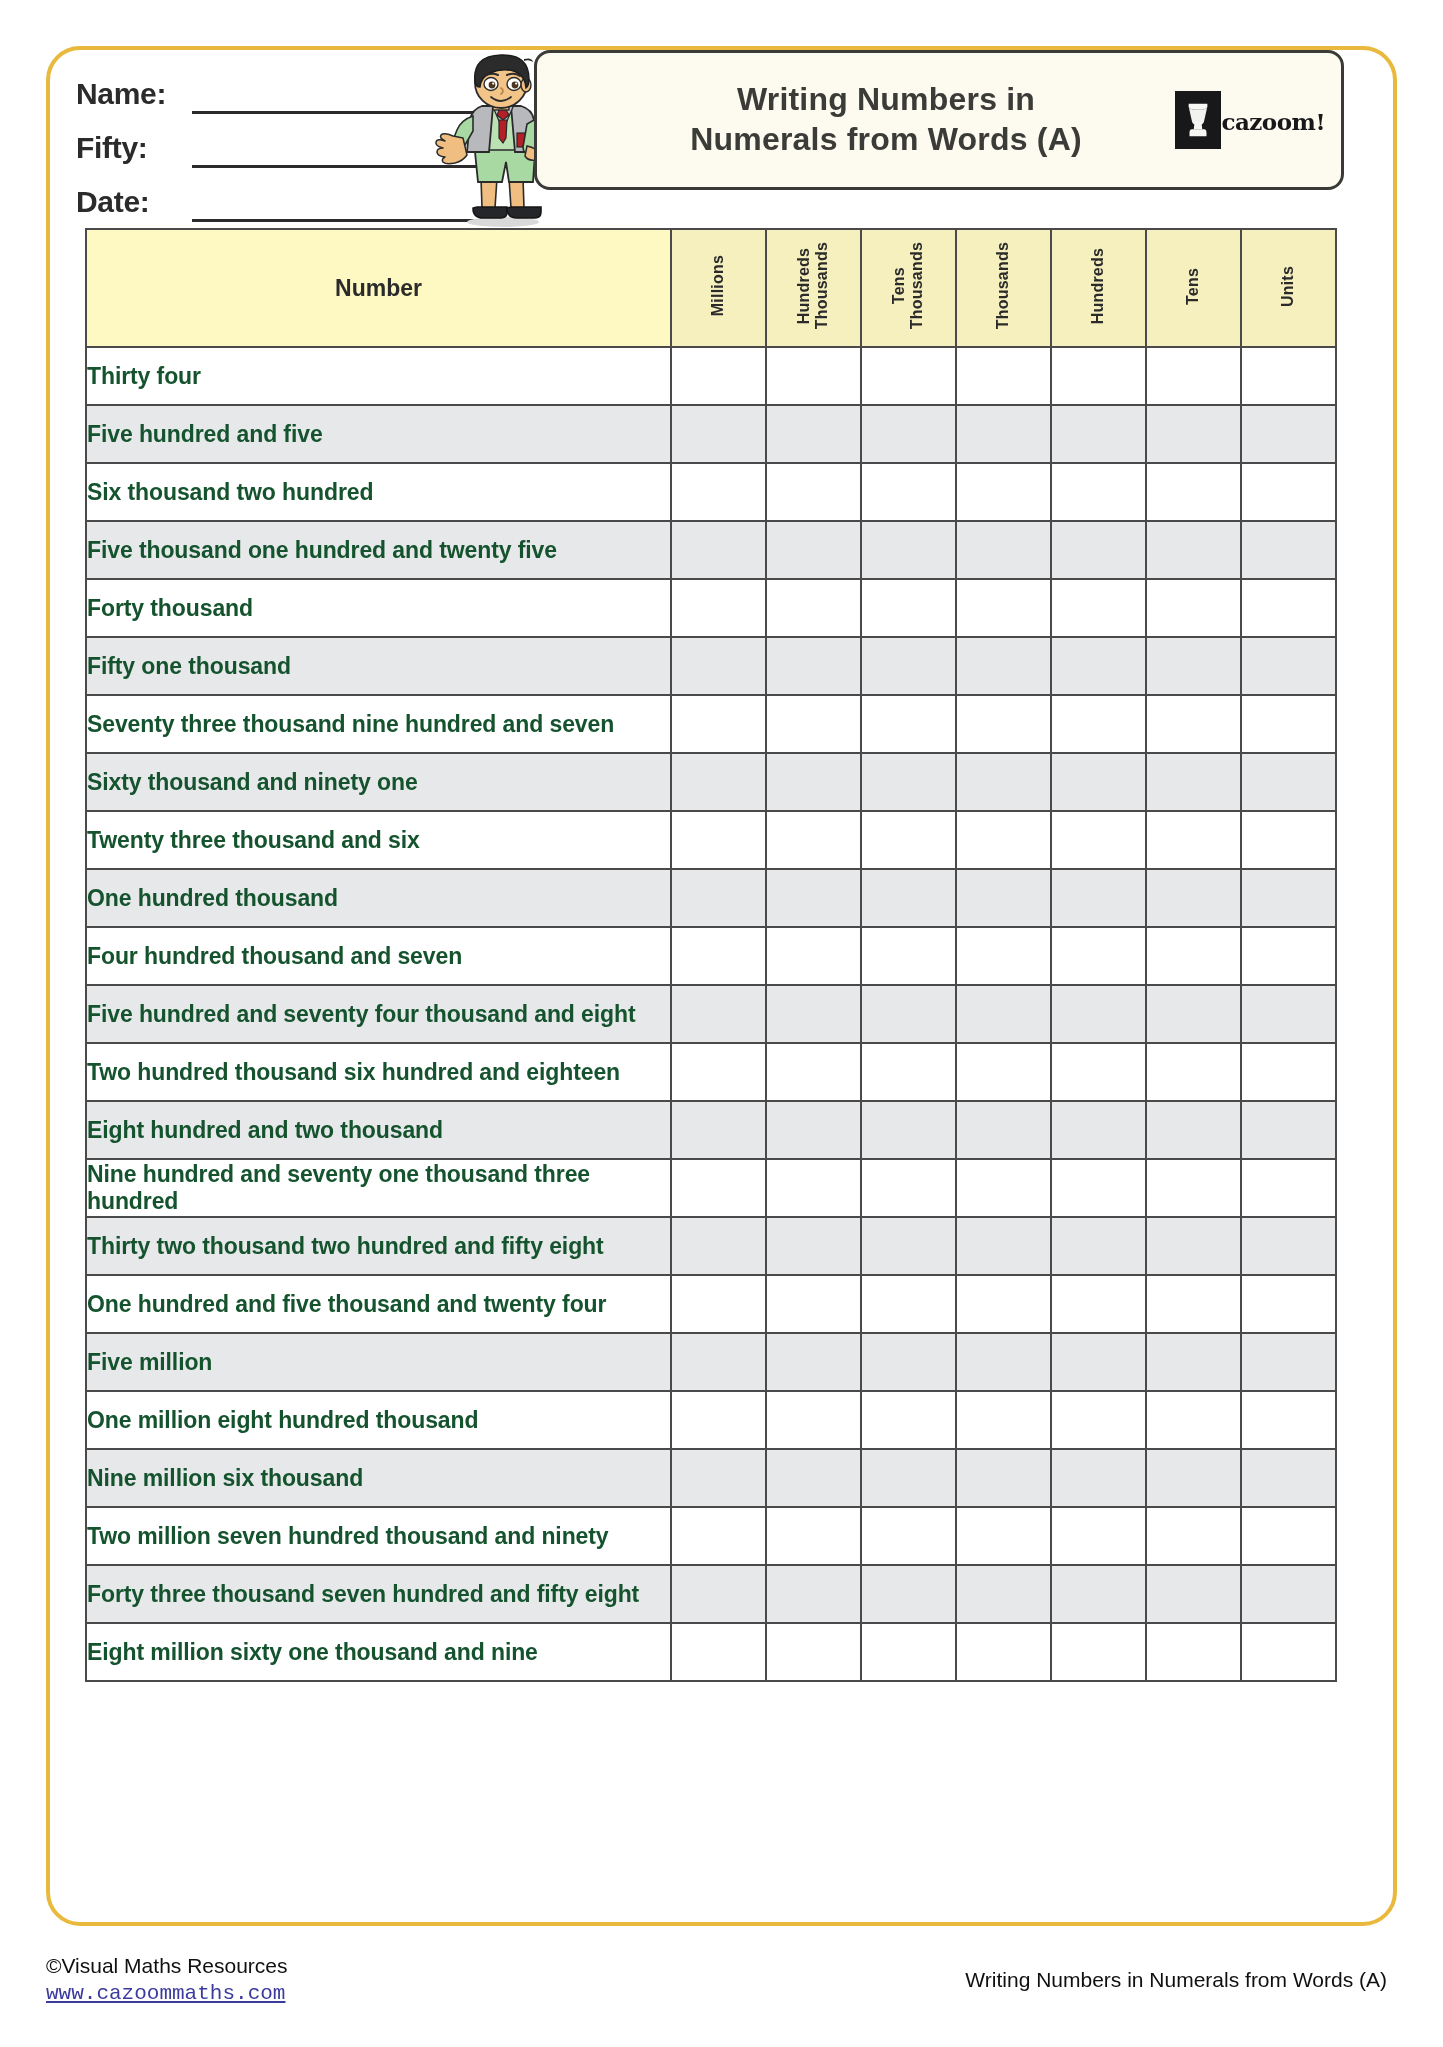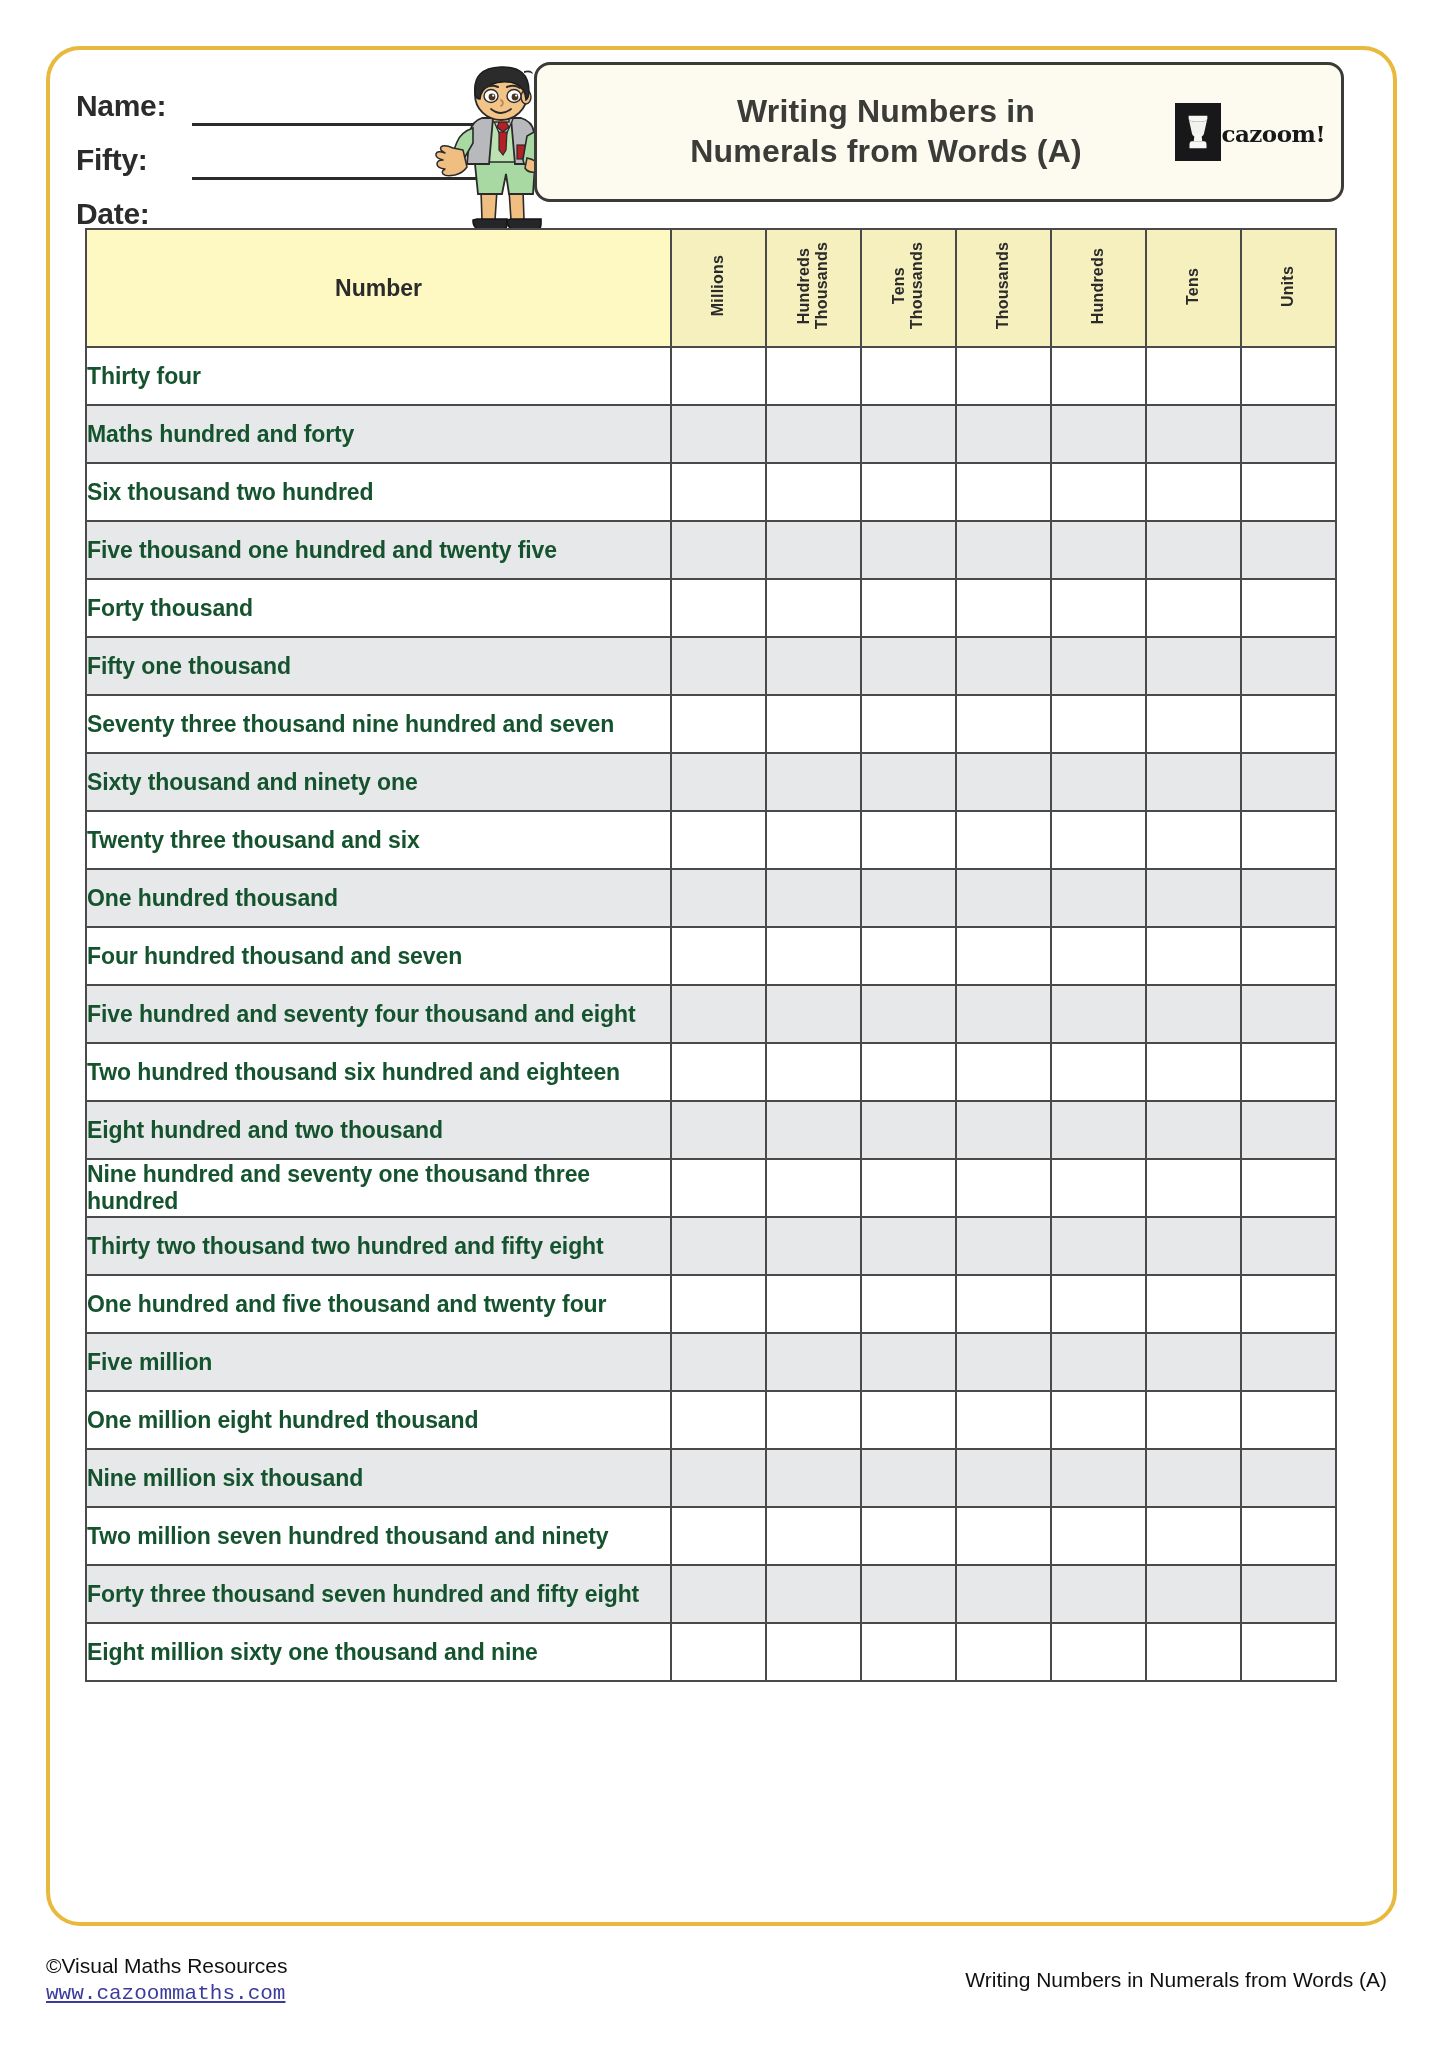--- a/index.html
+++ b/index.html
@@ -20,21 +20,21 @@
     left: 46px; top: 46px;
     width: 1351px; height: 1880px;
     border: 4px solid #E8B93C;
     border-radius: 34px;
     background: #ffffff;
   }
 
   
   #header {
     position: absolute;
-    left: 46px; top: 54px;
+    left: 46px; top: 42px;
     width: 1361px; height: 220px;
   }
 
   
   #nameblock {
     position: absolute;
     left: 30px; top: 22px;
     width: 440px;
   }
   .field-row {
@@ -322,21 +322,21 @@
         <td class="cell-number">Thirty four</td>
         <td class="cell-blank"></td>
         <td class="cell-blank"></td>
         <td class="cell-blank"></td>
         <td class="cell-blank"></td>
         <td class="cell-blank"></td>
         <td class="cell-blank"></td>
         <td class="cell-blank"></td>
       </tr>
       <tr class="row-even">
-        <td class="cell-number">Maths hundred and forty</td>
+        <td class="cell-number">Five hundred and five</td>
         <td class="cell-blank"></td>
         <td class="cell-blank"></td>
         <td class="cell-blank"></td>
         <td class="cell-blank"></td>
         <td class="cell-blank"></td>
         <td class="cell-blank"></td>
         <td class="cell-blank"></td>
       </tr>
       <tr class="row-odd">
         <td class="cell-number">Six thousand two hundred</td>

